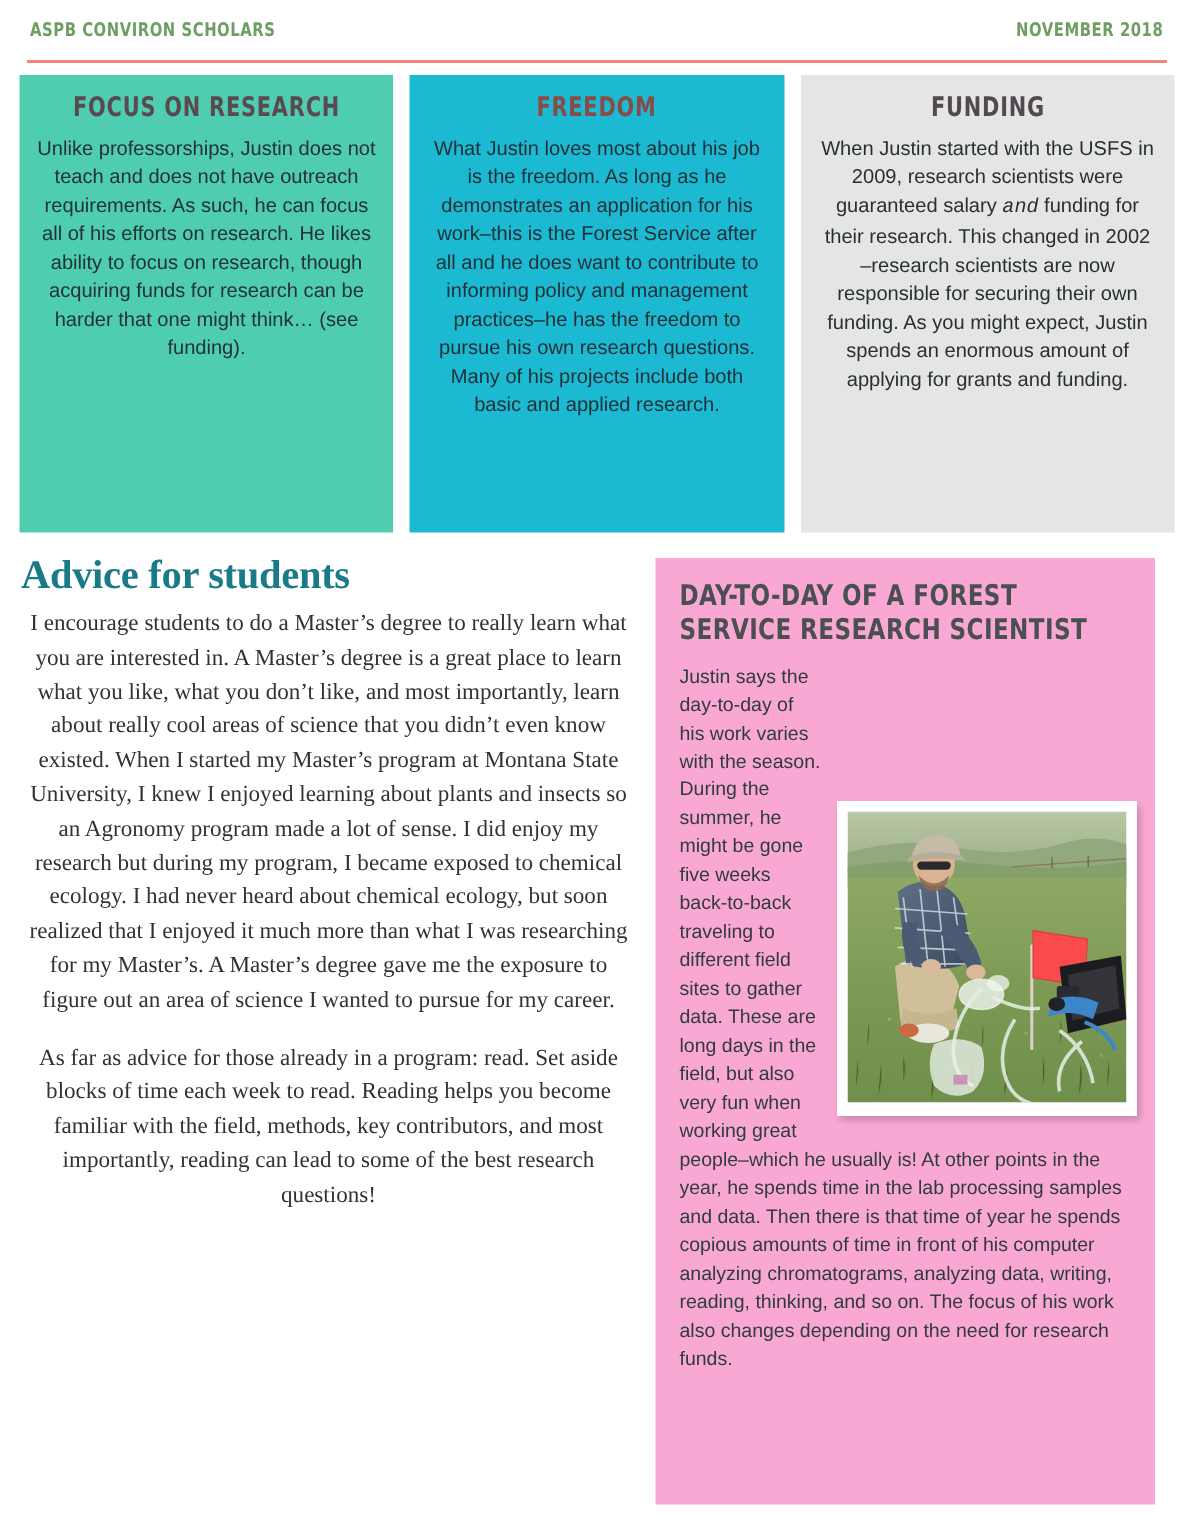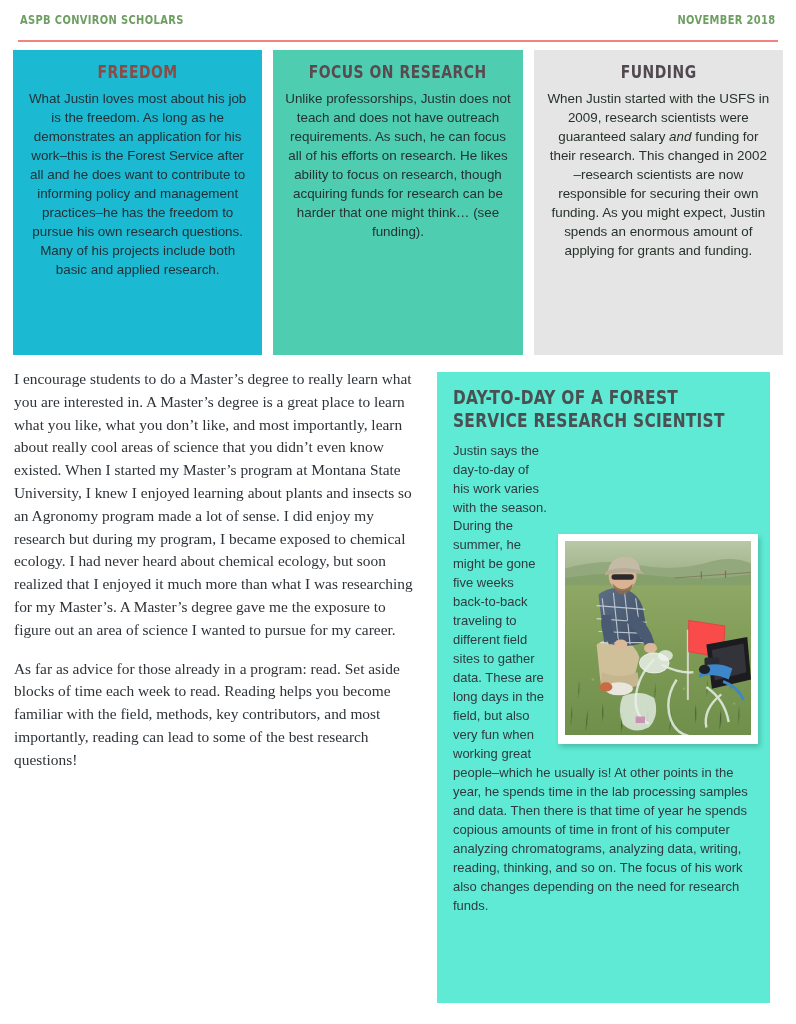--- a/index.html
+++ b/index.html
@@ -67,21 +67,21 @@
     text-transform: uppercase;
     margin: 2px 0 7px 0;
     transform: scaleX(0.86);
   }
   .topbox .bt {
     font-size: 13.4px;
     line-height: 1.42;
     color: #2c3338;
     font-weight: 400;
   }
-  .topbox .bt em { font-style: italic; }
+  .topbox .bt em { font-style: italic; font-family: Liberation Mono, monospace; }
 
   .box-freedom  { background: #1cbad2; }
   .box-freedom .bh  { color: #8a4b44; }
   .box-freedom .bt  { color: #223038; }
 
   .box-focus    { background: #4fcdb1; }
   .box-focus .bh    { color: #5a4a4f; }
   .box-focus .bt    { color: #243232; }
 
   .box-funding  { background: #e5e5e5; }
@@ -107,30 +107,30 @@
     line-height: 1.44;
     color: #3aa8bb;
     margin: 0 0 16px 0;
   }
   .bodytext {
     font-family: "Liberation Serif", "DejaVu Serif", serif;
     font-size: 15.4px;
     line-height: 1.48;
     color: #2e3338;
     margin: 0 0 16px 0;
-    text-align: left;
+    text-align: center;
   }
 
   
   .sidebar {
     position: absolute;
     top: 372px; left: 437px;
     width: 333px;
     height: 631px;
-    background: #5eead4;
+    background: #f9a8d4;
     padding: 14px 16px 10px 16px;
   }
   .side-title {
     font-family: "DejaVu Sans Condensed", "Liberation Sans Narrow", "Liberation Sans", sans-serif;
     font-size: 19px;
     font-weight: bold;
     line-height: 1.2;
     color: #4a4f52;
     letter-spacing: 0.3px;
     text-transform: uppercase;
@@ -170,38 +170,39 @@
 <body>
 
 <div class="masthead">
   <div class="masthead-text">ASPB CONVIRON SCHOLARS</div>
   <div class="masthead-text right">NOVEMBER 2018</div>
 </div>
 <div class="rule"></div>
 
 <div class="box-row">
 
+  <div class="topbox box-focus">
+    <div class="bh">FOCUS ON RESEARCH</div>
+    <div class="bt">Unlike professorships, Justin does not teach and does not have outreach requirements. As such, he can focus all of his efforts on research. He likes ability to focus on research, though acquiring funds for research can be harder that one might think… (see funding).</div>
+  </div>
+
   <div class="topbox box-freedom">
     <div class="bh">FREEDOM</div>
     <div class="bt">What Justin loves most about his job is the freedom. As long as he demonstrates an application for his work–this is the Forest Service after all and he does want to contribute to informing policy and management practices–he has the freedom to pursue his own research questions. Many of his projects include both basic and applied research.</div>
   </div>
 
-  <div class="topbox box-focus">
-    <div class="bh">FOCUS ON RESEARCH</div>
-    <div class="bt">Unlike professorships, Justin does not teach and does not have outreach requirements. As such, he can focus all of his efforts on research. He likes ability to focus on research, though acquiring funds for research can be harder that one might think… (see funding).</div>
-  </div>
-
   <div class="topbox box-funding">
     <div class="bh">FUNDING</div>
     <div class="bt"><span>When Justin started with the USFS in 2009, research scientists were guaranteed salary </span><em>and</em><span> funding for their research. This changed in 2002 –research scientists are now responsible for securing their own funding. As you might expect, Justin spends an enormous amount of applying for grants and funding.</span></div>
   </div>
 
 </div>
 
 <div class="leftcol">
+  <h1 class="section-title">Advice for students</h1>
   <p class="bodytext">I encourage students to do a Master’s degree to really learn what you are interested in. A Master’s degree is a great place to learn what you like, what you don’t like, and most importantly, learn about really cool areas of science that you didn’t even know existed. When I started my Master’s program at Montana State University, I knew I enjoyed learning about plants and insects so an Agronomy program made a lot of sense. I did enjoy my research but during my program, I became exposed to chemical ecology. I had never heard about chemical ecology, but soon realized that I enjoyed it much more than what I was researching for my Master’s. A Master’s degree gave me the exposure to figure out an area of science I wanted to pursue for my career.</p>
   <p class="bodytext">As far as advice for those already in a program: read. Set aside blocks of time each week to read. Reading helps you become familiar with the field, methods, key contributors, and most importantly, reading can lead to some of the best research questions!</p>
 </div>
 
 <div class="sidebar">
   <div class="side-title">DAY-TO-DAY OF A FOREST SERVICE RESEARCH SCIENTIST</div>
 
   <div class="photo-frame">
     <svg class="photo" viewBox="0 0 200 210" preserveAspectRatio="none">
       <defs>

